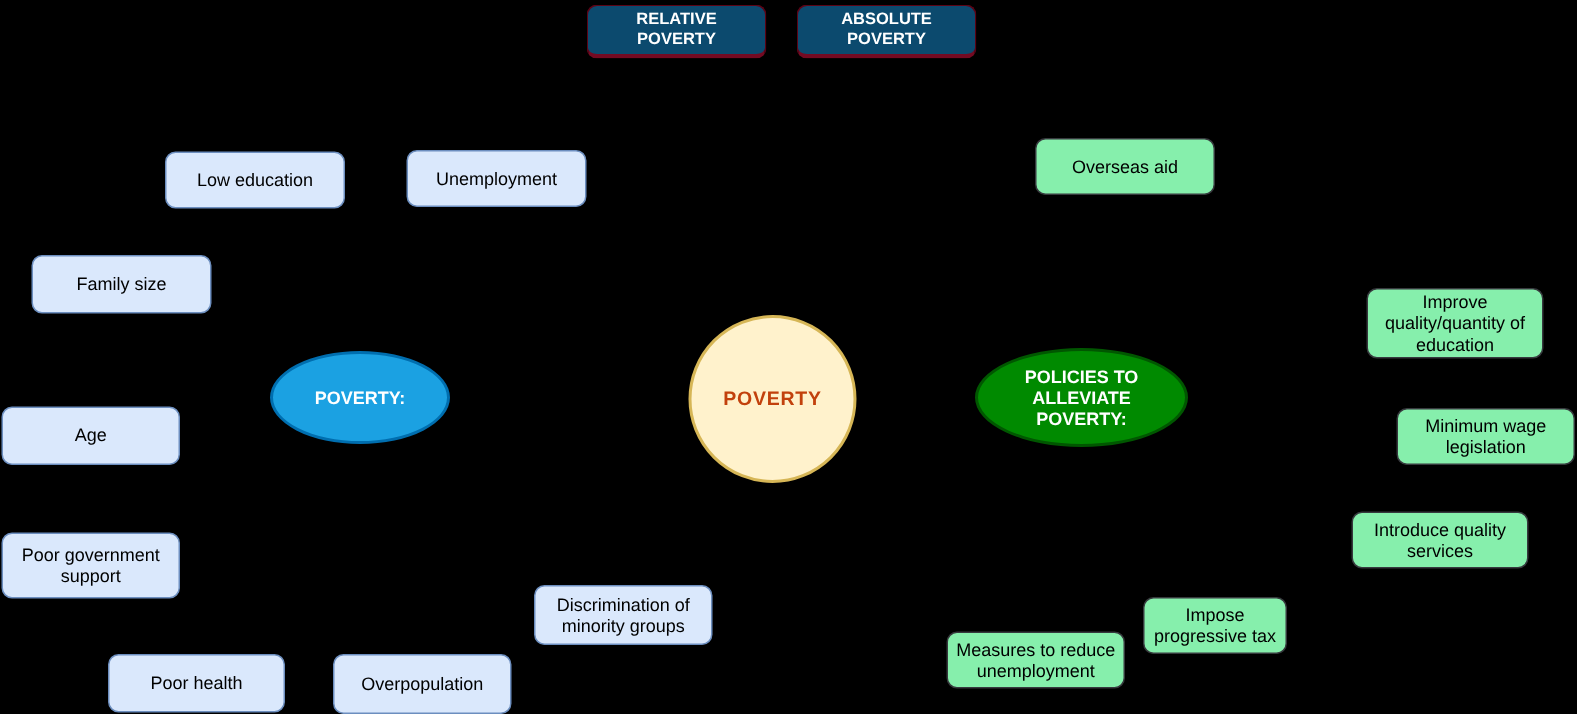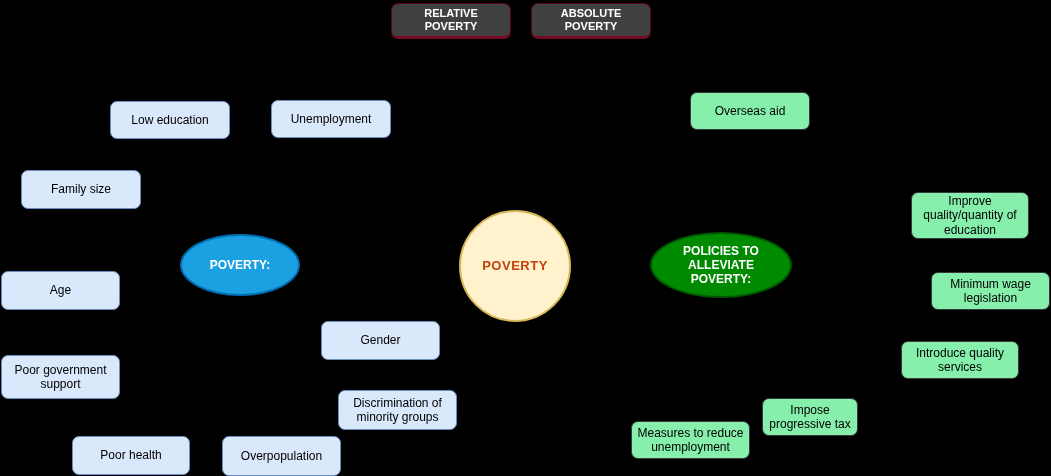--- a/index.html
+++ b/index.html
@@ -14,21 +14,21 @@
     position:absolute;
     display:flex;align-items:center;justify-content:center;
     text-align:center;
     box-sizing:border-box;
     font-size:12px;line-height:1.18;color:#000;
   }
   .rounded-box{border-radius:7px;border:1px solid;}
   .cause-box{background:#dae8fc;border-color:#6c8ebf;padding:2px 4px;}
   .policy-box{background:#86efac;border-color:#36393d;padding:2px 4px;}
   .type-box{
-    background:#404040;border:1px solid #5c0315;border-bottom:3px solid #740a22;
+    background:#0c4a6e;border:1px solid #5c0315;border-bottom:3px solid #740a22;
     color:#ffffff;font-weight:bold;font-size:11px;
     border-radius:7px;padding:0 18px;
   }
   .hub{
     border-radius:50%;
     color:#ffffff;font-weight:bold;font-size:12px;
     padding:0 10px;
   }
   .causes-hub{background:#1ba1e2;border:2px solid #006eaf;}
   .policies-hub{background:#008a00;border:2px solid #005700;}
@@ -51,22 +51,21 @@
   <div class="node hub causes-hub" style="left:180px;top:234px;width:120px;height:62px;">POVERTY:</div>
   <div class="node hub policies-hub" style="left:650px;top:232px;width:142px;height:66px;">POLICIES TO ALLEVIATE POVERTY:</div>
 
   <div class="node rounded-box cause-box" style="left:110px;top:101px;width:120px;height:38px;">Low education</div>
   <div class="node rounded-box cause-box" style="left:271px;top:100px;width:120px;height:38px;">Unemployment</div>
   <div class="node rounded-box cause-box" style="left:21px;top:170px;width:120px;height:39px;">Family size</div>
   <div class="node rounded-box cause-box" style="left:1px;top:271px;width:119px;height:39px;">Age</div>
   <div class="node rounded-box cause-box" style="left:1px;top:355px;width:119px;height:44px;">Poor government support</div>
   <div class="node rounded-box cause-box" style="left:72px;top:436px;width:118px;height:39px;">Poor health</div>
   <div class="node rounded-box cause-box" style="left:222px;top:436px;width:119px;height:40px;">Overpopulation</div>
-  <div class="node rounded-box cause-box" style="left:321px;top:321px;width:119px;height:39px;">Gender</div>
-  <div class="node rounded-box cause-box" style="left:338px;top:390px;width:119px;height:40px;">Discrimination of minority groups</div>
+  <div class="node rounded-box cause-box" style="left:356px;top:390px;width:119px;height:40px;">Discrimination of minority groups</div>
 
   <div class="node rounded-box policy-box" style="left:690px;top:92px;width:120px;height:38px;">Overseas aid</div>
   <div class="node rounded-box policy-box" style="left:911px;top:192px;width:118px;height:47px;">Improve quality/quantity of education</div>
   <div class="node rounded-box policy-box" style="left:931px;top:272px;width:119px;height:38px;">Minimum wage legislation</div>
   <div class="node rounded-box policy-box" style="left:901px;top:341px;width:118px;height:38px;">Introduce quality services</div>
   <div class="node rounded-box policy-box" style="left:762px;top:398px;width:96px;height:38px;">Impose progressive tax</div>
   <div class="node rounded-box policy-box" style="left:631px;top:421px;width:119px;height:38px;">Measures to reduce unemployment</div>
 
 </div>
 

